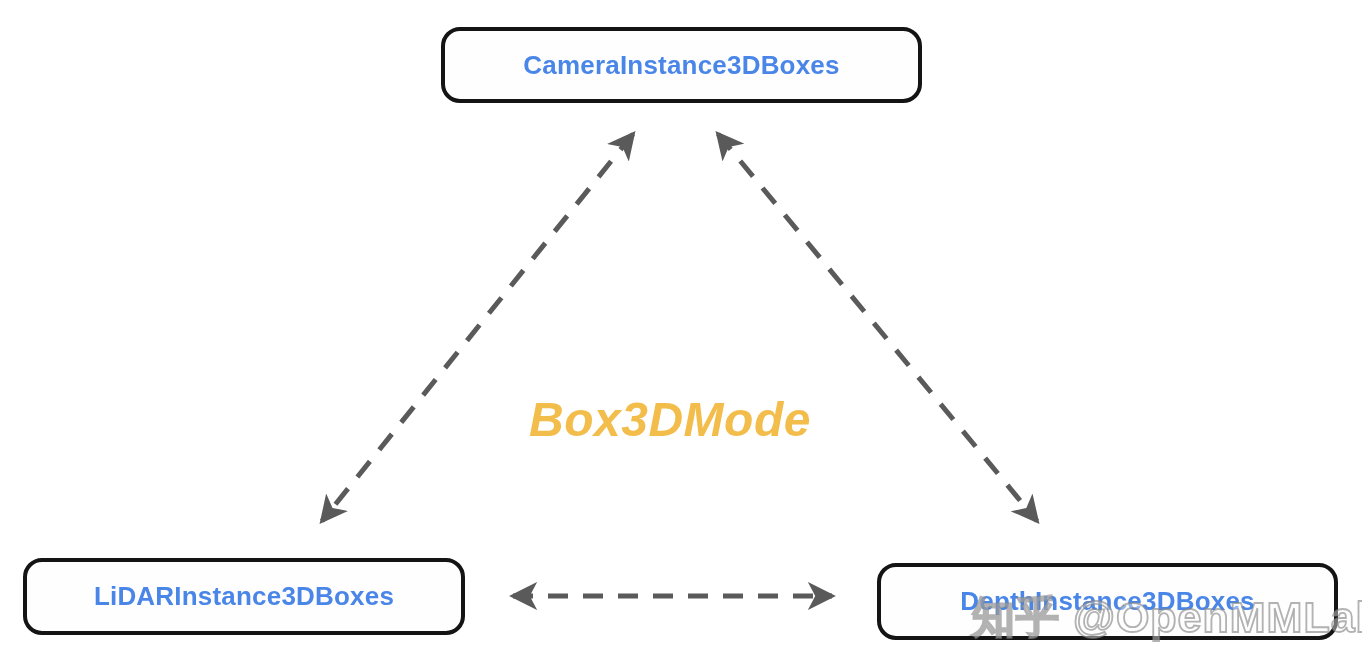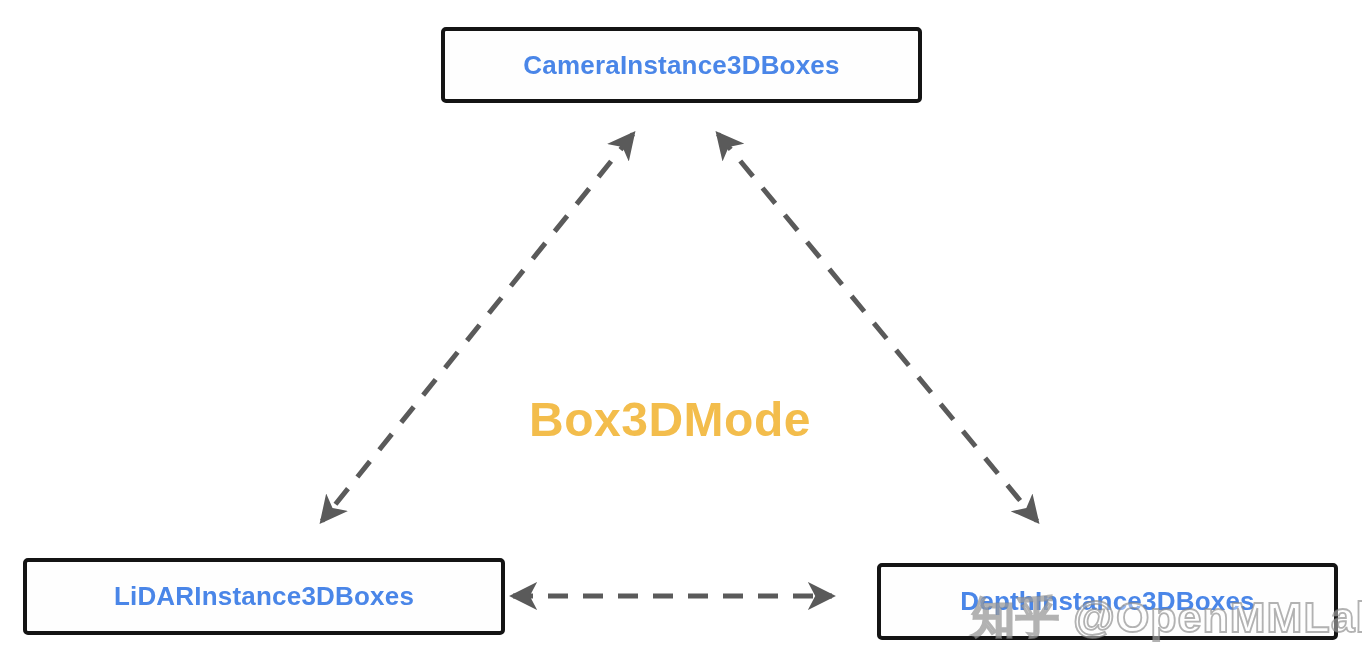--- a/index.html
+++ b/index.html
@@ -22,49 +22,50 @@
     left: 0; top: 0;
     width: 1362px;
     height: 672px;
     pointer-events: none;
   }
   .node {
     position: absolute;
     box-sizing: border-box;
     background: #fefefe;
     border: 4px solid #141414;
-    border-radius: 5px;
+    border-radius: 19px;
     display: flex;
     align-items: center;
     justify-content: center;
     z-index: 2;
   }
   .node .node-label {
     color: #4a86e8;
     font-weight: bold;
     font-size: 26px;
     letter-spacing: 0.2px;
     white-space: nowrap;
   }
   .node-camera { left: 441px; top: 27px;  width: 481px; height: 76px; }
-  .node-lidar  { left: 23px;  top: 558px; width: 482px; height: 77px; }
+  .node-lidar  { left: 23px;  top: 558px; width: 442px; height: 77px; }
   .node-depth  { left: 877px; top: 563px; width: 461px; height: 77px; justify-content: center; }
 
   .center-label {
     position: absolute;
     left: 520px;
     top: 392px;
     width: 300px;
     text-align: center;
     color: #f3bd4c;
     font-weight: bold;
     font-size: 48px;
     letter-spacing: 0.5px;
     white-space: nowrap;
     z-index: 1;
+    font-style: italic;
   }
   .watermark {
     position: absolute;
     left: 972px;
     top: 589px;
     font-size: 43px;
     font-weight: 600;
     white-space: nowrap;
     color: rgba(255,255,255,0.40);
     -webkit-text-stroke: 1.8px rgba(130,130,130,0.62);

